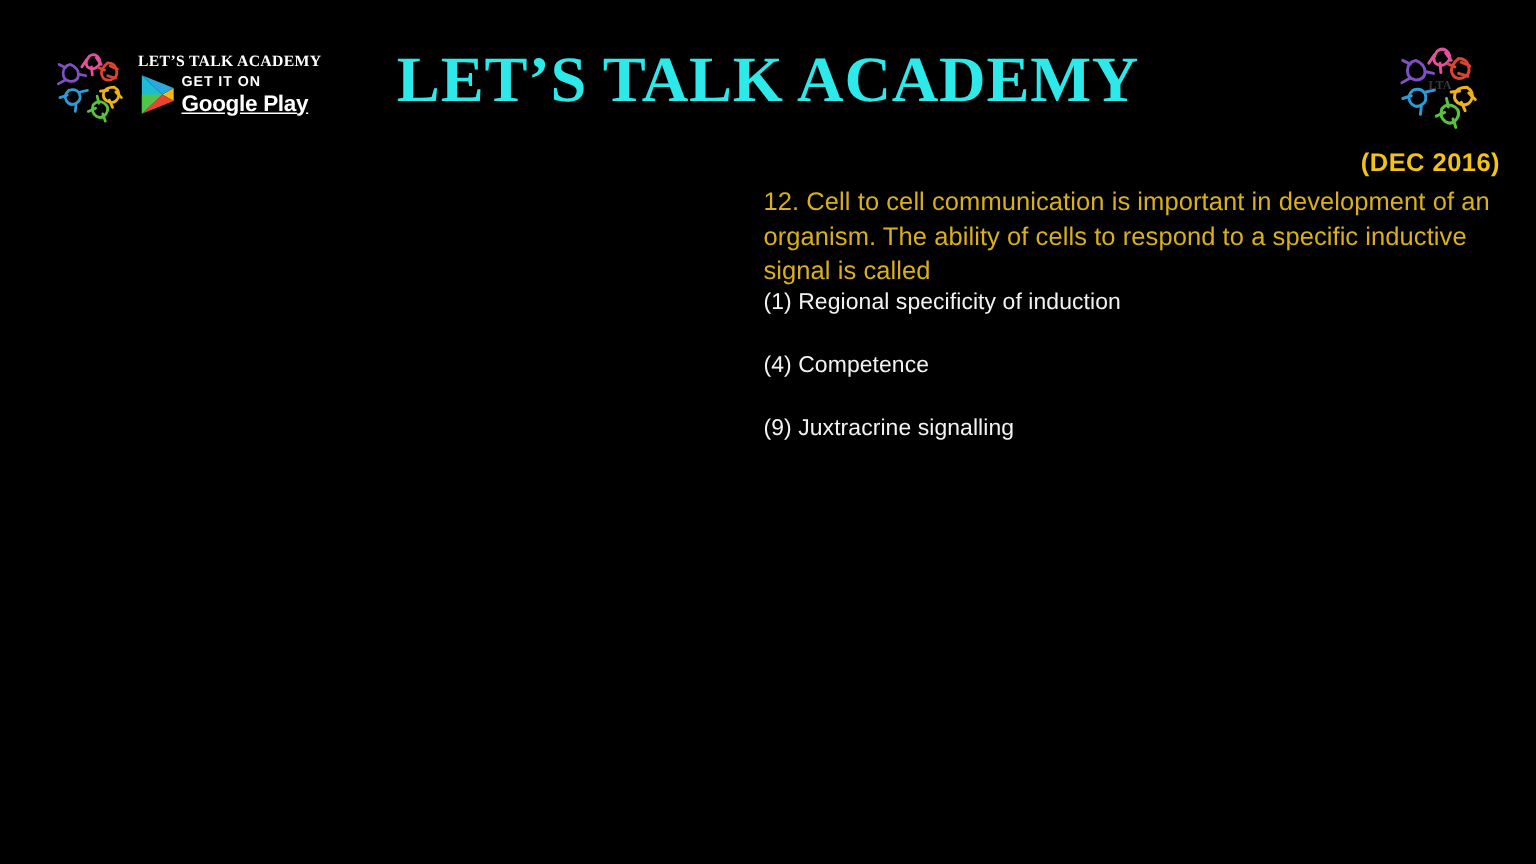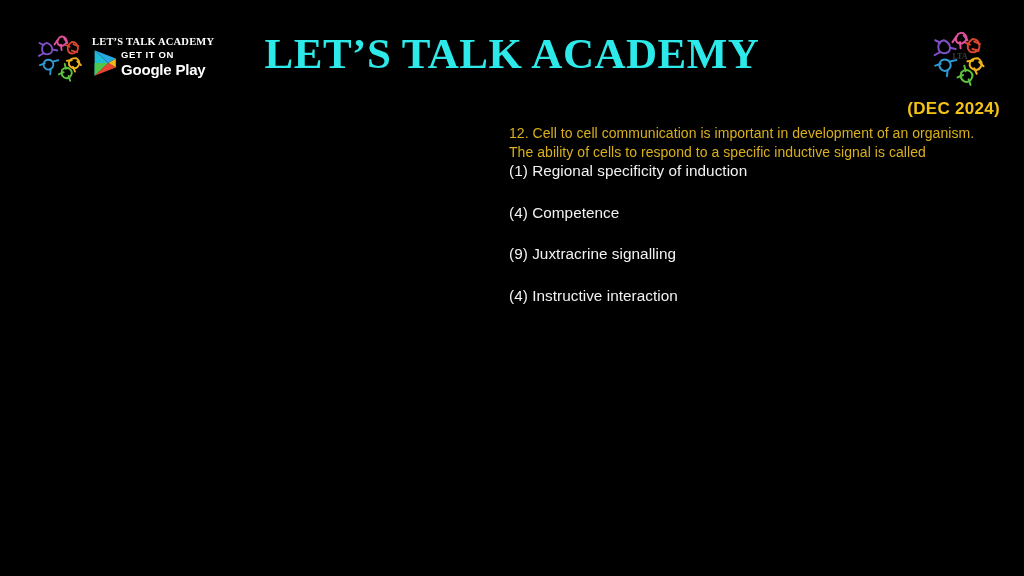--- a/index.html
+++ b/index.html
@@ -60,20 +60,21 @@
     letter-spacing: 0.6px;
     white-space: nowrap;
     margin-bottom: 2px;
   }
   .badge-store {
     font-size: 15px;
     font-weight: bold;
     color: #ffffff;
     letter-spacing: -0.2px;
     white-space: nowrap;
+    text-decoration: underline;
   }
 
   
   #slide-title {
     position: absolute;
     left: 0; top: 30px;
     width: 1024px;
     text-align: center;
     font-family: "Liberation Serif", serif;
     font-weight: bold;
@@ -105,21 +106,21 @@
 
   
   #question-block {
     position: absolute;
     left: 509px;
     top: 124px;
     width: 492px;
   }
   #question-text {
     color: #d9b01c;
-    font-size: 14px;
+    font-size: 17px;
     line-height: 1.35;
     letter-spacing: 0.05px;
   }
   #options-list {
   }
   .option-row {
     color: #f2f2f2;
     font-size: 15.3px;
     line-height: 1.2;
     margin-bottom: 23.5px;
@@ -207,25 +208,24 @@
         <path d="M19 61 l-9 3 M30 71 l-1 10 M35 57 l9 -2"></path>
       </g>
       <g stroke="#7f4fc4">
         <path d="M24 23 q-9 2 -9 11 q0 9 9 10 q9 0 10 -8 q0 -9 -10 -13 z"></path>
         <path d="M18 27 l-8 -4 M18 42 l-9 5 M34 35 l9 2"></path>
       </g>
       <text x="50" y="54" text-anchor="middle" fill="#3a3a3a" font-family="Liberation Serif, serif" font-size="13" font-weight="bold">LTA</text>
     </g>
   </svg>
 
-  <div id="exam-date">(DEC 2024)</div>
+  <div id="exam-date">(DEC 2016)</div>
 </div>
 
 <div id="question-block">
   <div id="question-text">12. Cell to cell communication is important in development of an organism. The ability of cells to respond to a specific inductive signal is called</div>
 
   <div id="options-list">
     <div class="option-row">(1) Regional specificity of induction</div>
     <div class="option-row">(4) Competence</div>
     <div class="option-row">(9) Juxtracrine signalling</div>
-    <div class="option-row">(4) Instructive interaction</div>
   </div>
 </div>
 
 </body></html>

